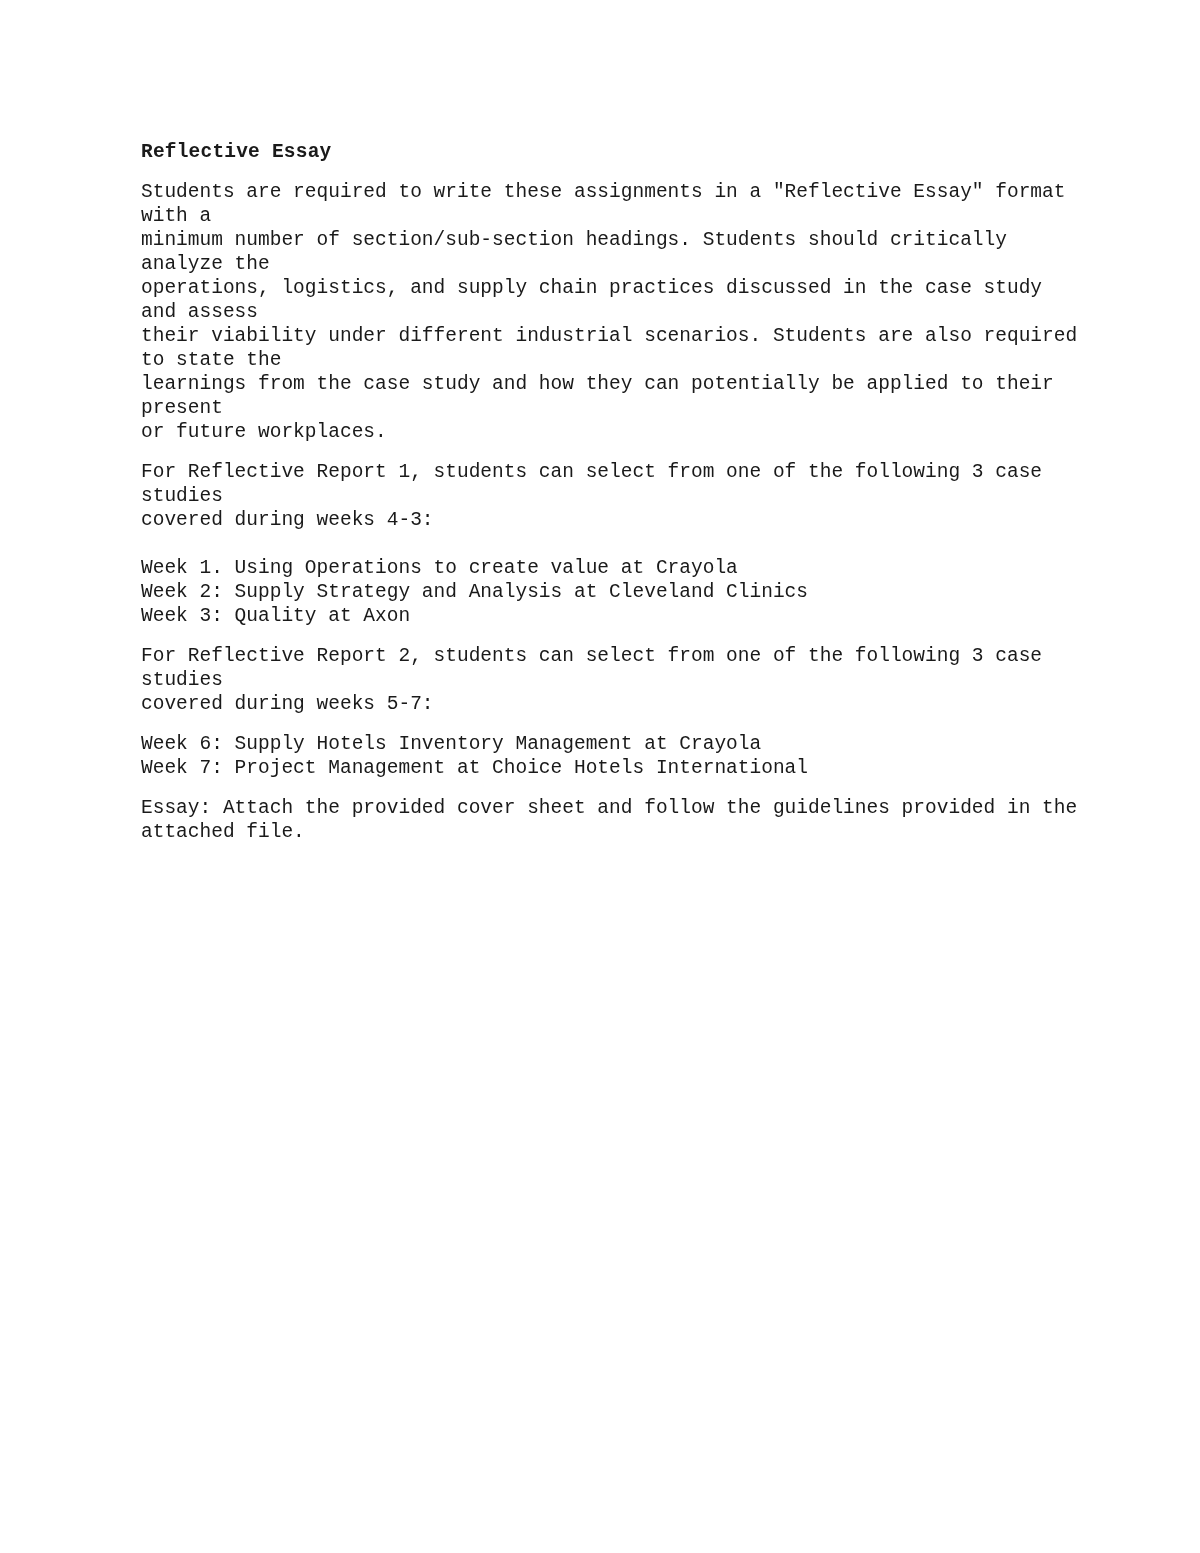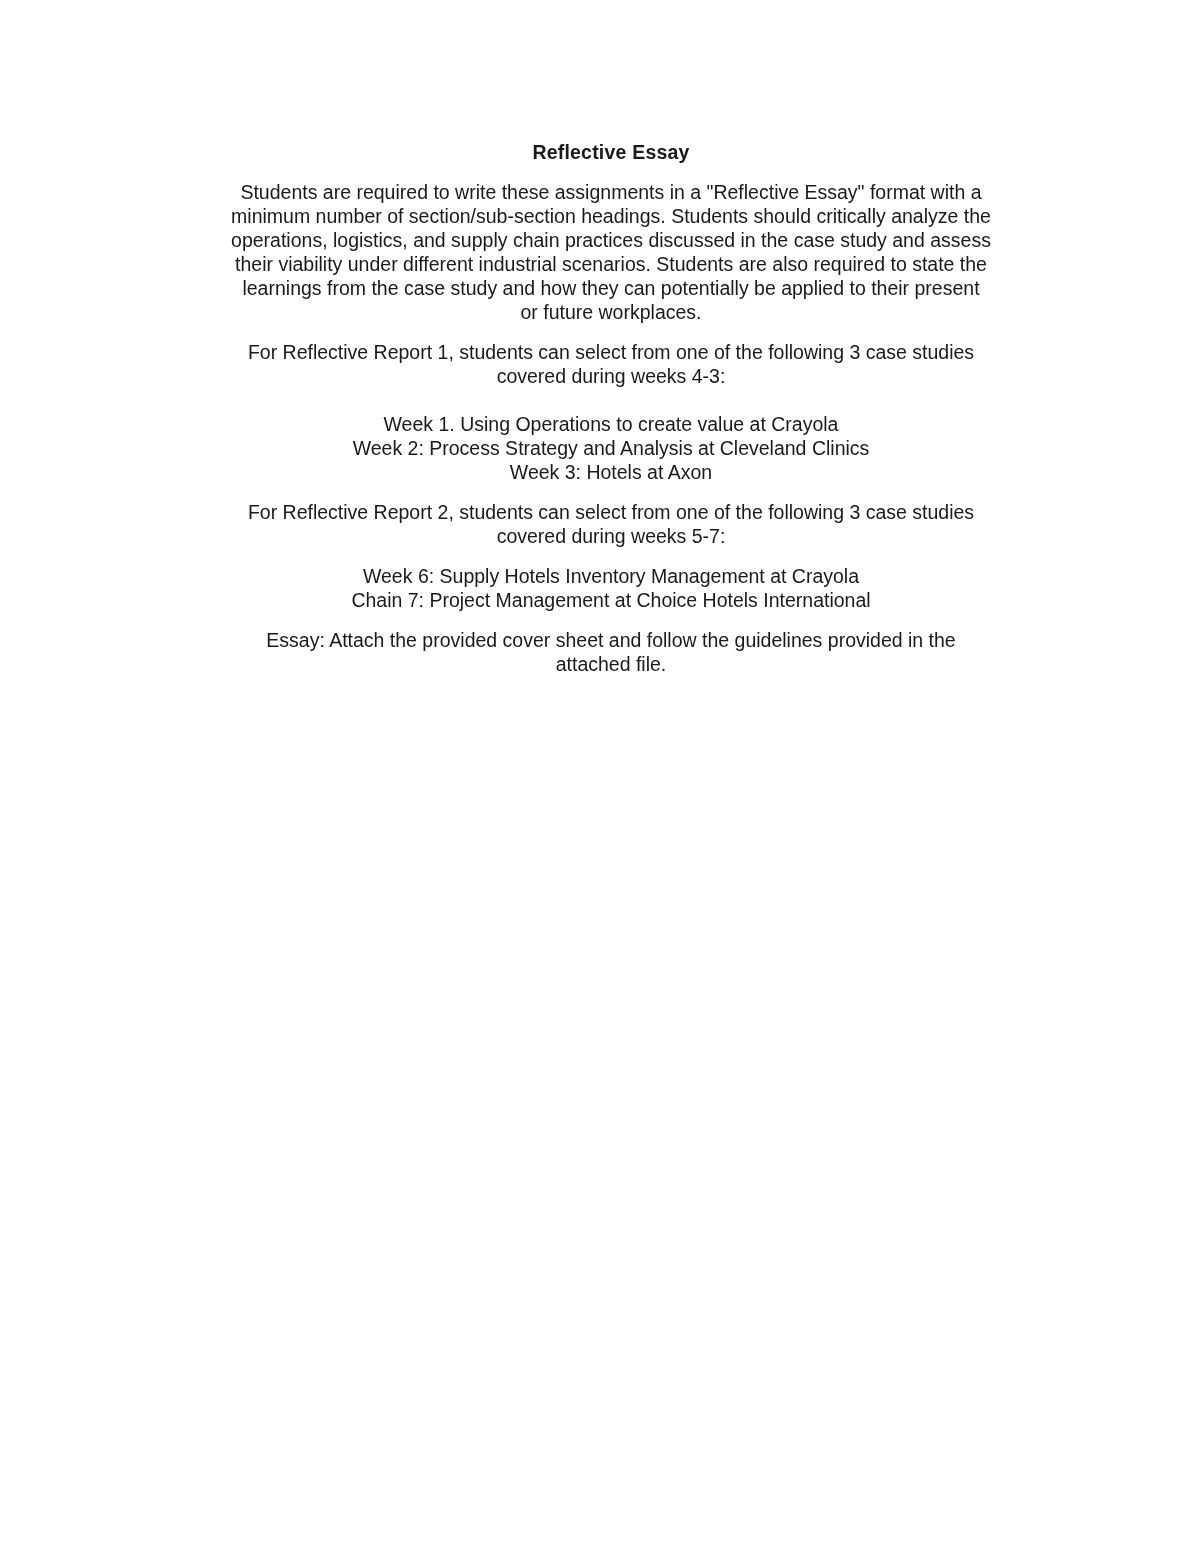--- a/index.html
+++ b/index.html
@@ -11,25 +11,24 @@
       width: 1200px;
       height: 1553px;
       position: relative;
       overflow: hidden;
     }
     .page {
       position: absolute;
       left: 141px;
       top: 140px;
       width: 940px;
-      font-family: Liberation Sans, sans-serif;
+      font-family: Liberation Mono, monospace;
       color: #1a1a1a;
       font-size: 19.5px;
       line-height: 24px;
-      text-align: center;
     }
     .title {
       font-weight: bold;
       font-size: 19.5px;
       line-height: 24px;
       margin: 0 0 16px 0;
       letter-spacing: 0.2px;
     }
     .para {
       margin: 0 0 16px 0;
@@ -59,28 +58,28 @@
 operations, logistics, and supply chain practices discussed in the case study and assess
 their viability under different industrial scenarios. Students are also required to state the
 learnings from the case study and how they can potentially be applied to their present
 or future workplaces.</p>
 
   <p class="para intro-gap">For Reflective Report 1, students can select from one of the following 3 case studies
 covered during weeks 4-3:</p>
 
   <ul class="week-list">
     <li>Week 1. Using Operations to create value at Crayola</li>
-    <li>Week 2: Process Strategy and Analysis at Cleveland Clinics</li>
-    <li>Week 3: Hotels at Axon</li>
+    <li>Week 2: Supply Strategy and Analysis at Cleveland Clinics</li>
+    <li>Week 3: Quality at Axon</li>
   </ul>
 
   <p class="para">For Reflective Report 2, students can select from one of the following 3 case studies
 covered during weeks 5-7:</p>
 
   <ul class="week-list">
     <li>Week 6: Supply Hotels Inventory Management at Crayola</li>
-    <li>Chain 7: Project Management at Choice Hotels International</li>
+    <li>Week 7: Project Management at Choice Hotels International</li>
   </ul>
 
 
   <p class="para">Essay: Attach the provided cover sheet and follow the guidelines provided in the
 attached file.</p>
 </div>
 
 </body></html>

